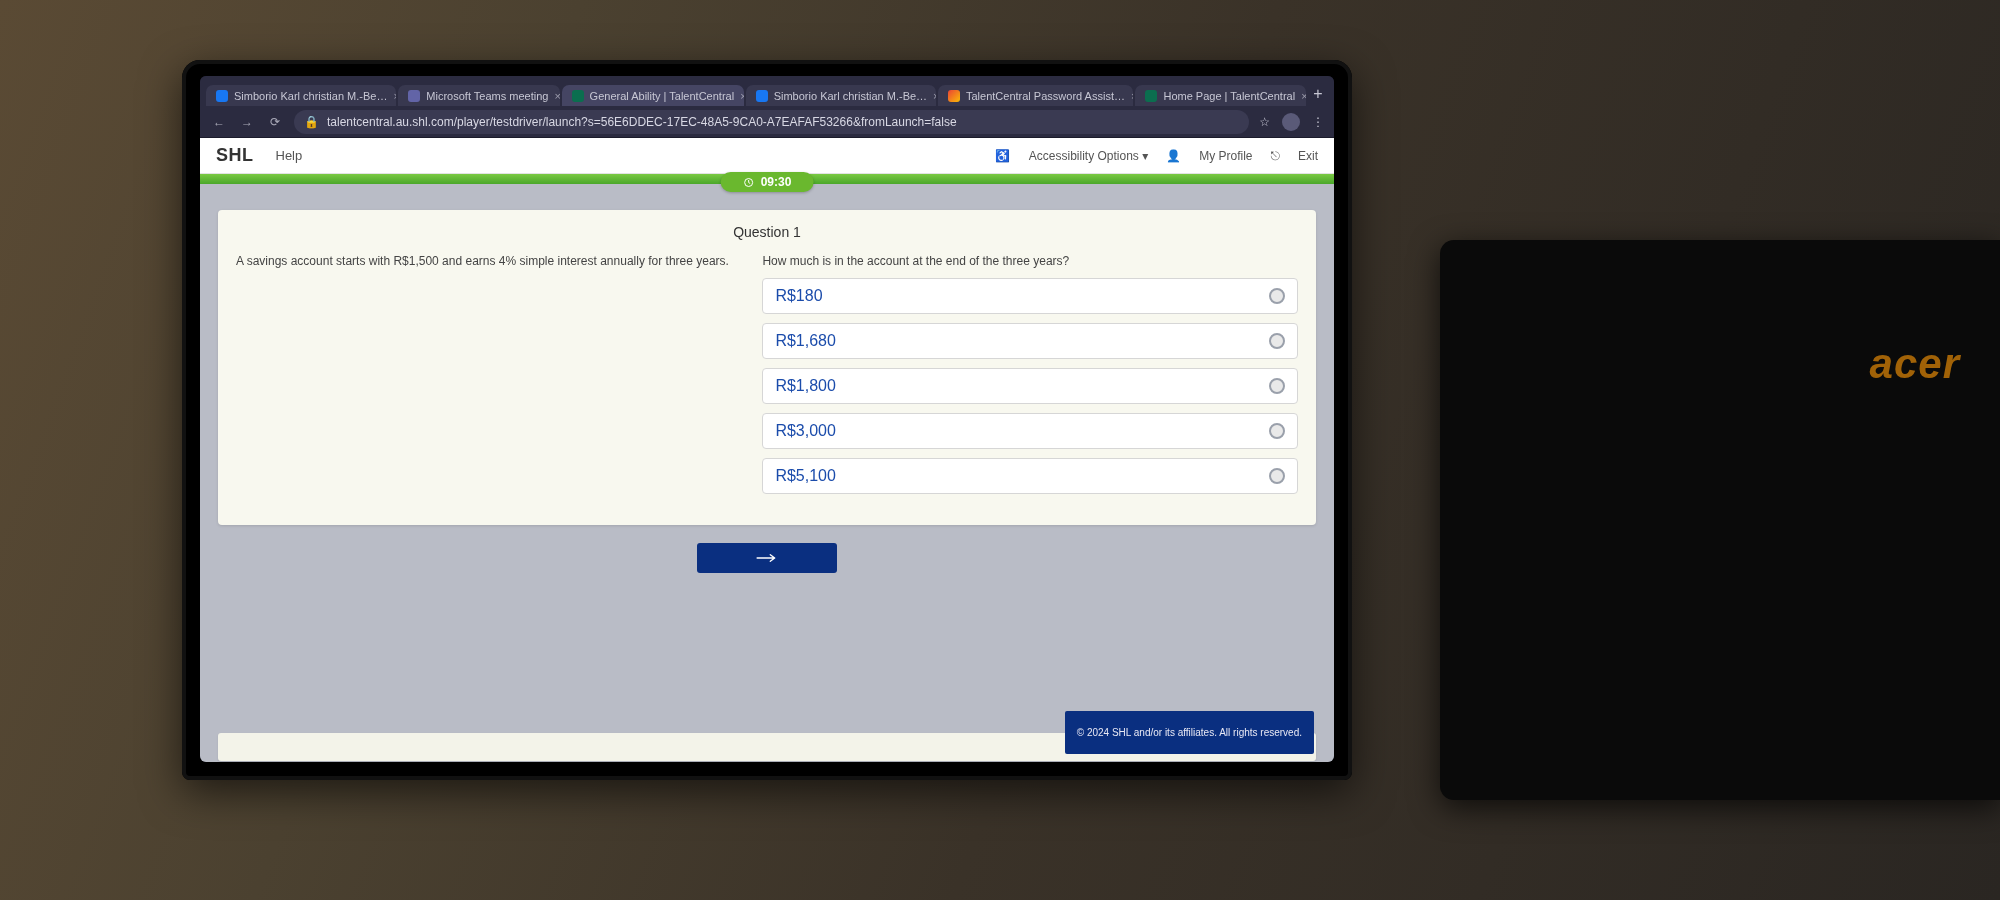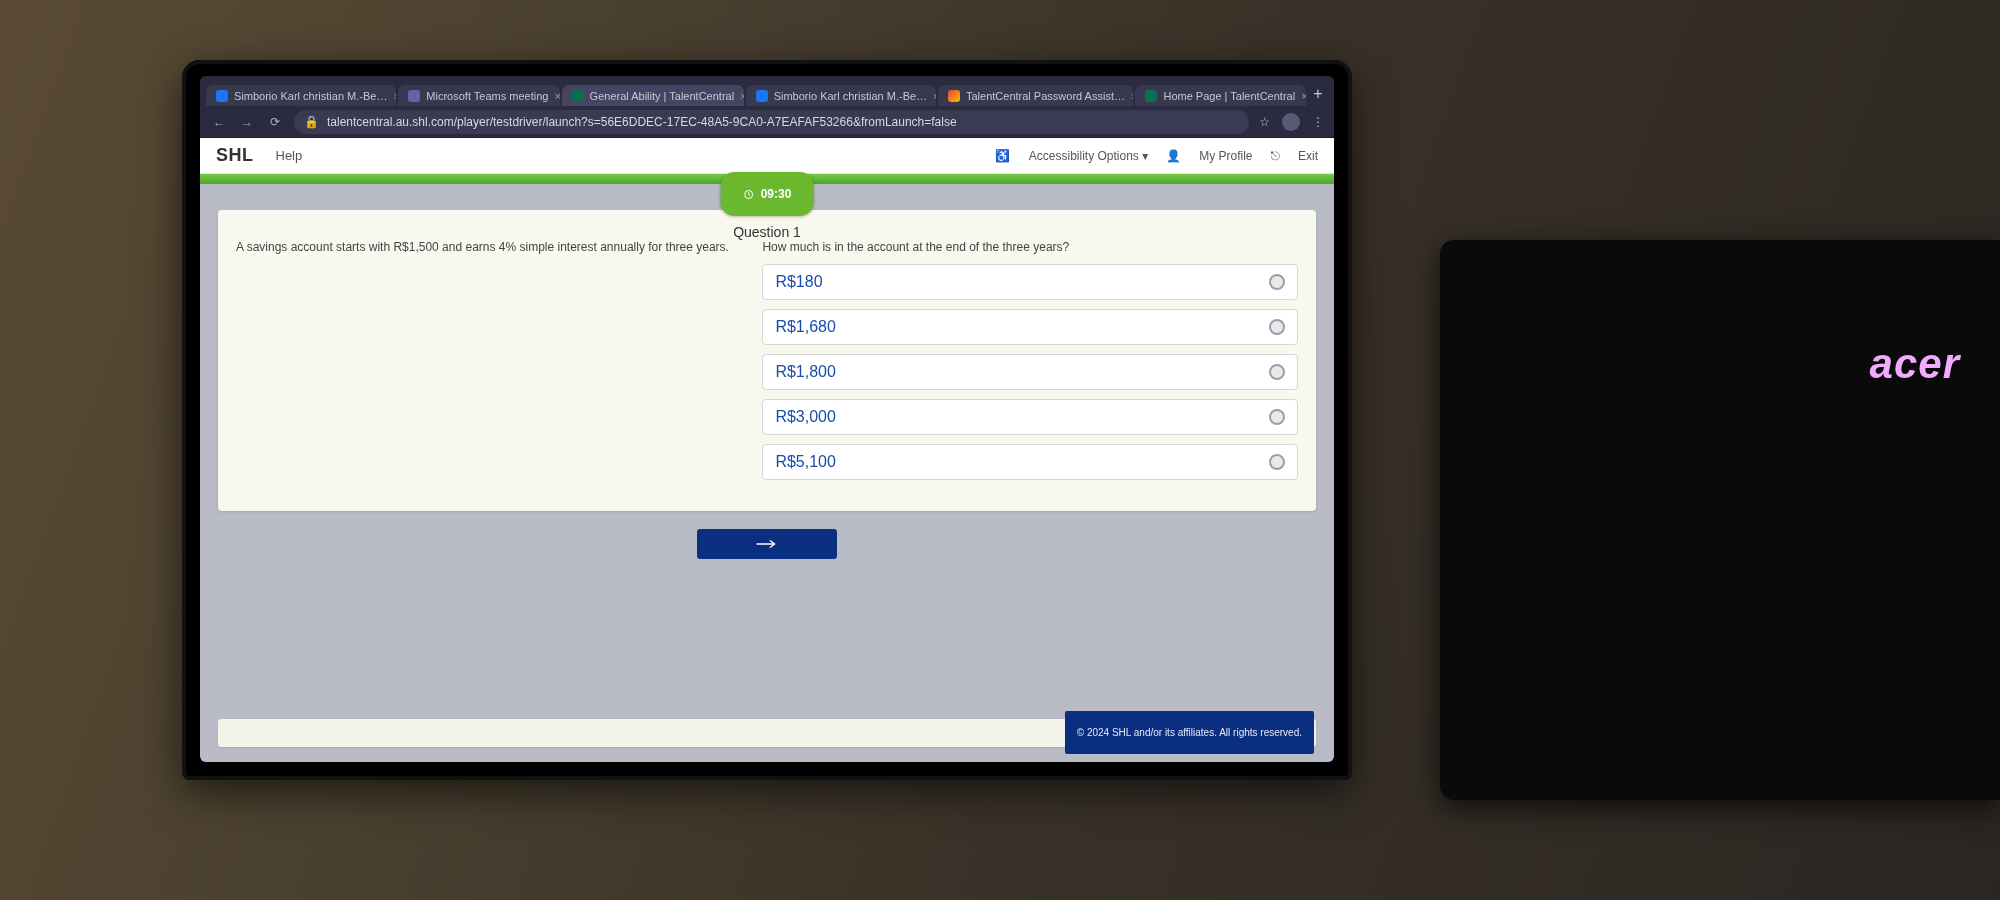--- a/index.html
+++ b/index.html
@@ -70,32 +70,32 @@
   .appbar-right { margin-left:auto; display:flex; align-items:center; gap:18px; font-size:12px; color:#555; }
   .appbar-right .caret::after { content:" \25BE"; }
 
   .greenbar {
     height:10px; background:linear-gradient(#7ac943,#4aa72a);
     position:relative;
   }
   .timer-pill {
     position:absolute; left:50%; top:-2px; transform:translateX(-50%);
     background:#6ab82e; color:#fff; font-size:12px; font-weight:600;
-    padding:15px 22px; border-radius:14px;
+    padding:3px 22px; border-radius:14px;
     display:flex; align-items:center; gap:6px;
     box-shadow:0 1px 3px rgba(0,0,0,.25);
   }
   .timer-pill svg { width:12px; height:12px; }
 
   
   .qpanel {
     margin:26px 18px 0 18px; background:#f8f8ef; border-radius:4px;
     padding:14px 18px 22px 18px; box-shadow:0 1px 3px rgba(0,0,0,.12);
   }
-  .qtitle { text-align:center; font-size:14px; color:#333; }
+  .qtitle { text-align:center; font-size:14px; color:#333; margin-bottom:14px; }
   .qbody  { display:flex; gap:32px; font-size:12px; color:#444; }
   .qleft  { flex:1 1 48%; }
   .qright { flex:1 1 52%; }
   .qprompt{ margin-bottom:10px; }
 
   .option {
     display:flex; align-items:center; justify-content:space-between;
     background:#fff; border:1px solid #d6d6d6; border-radius:4px;
     padding:8px 12px; margin-bottom:9px; cursor:pointer;
     font-size:16px; color:#1b4cab;
@@ -126,21 +126,21 @@
   }
 
   
   .laptop2 {
     position:absolute; right:0; top:240px; width:560px; height:560px;
     background:#0a0a0a; border-radius:14px 0 0 14px;
     box-shadow:0 8px 30px rgba(0,0,0,.7);
   }
   .acer {
     position:absolute; right:40px; top:100px;
-    font-size:42px; font-style:italic; color:#f0abfc; font-weight:600;
+    font-size:42px; font-style:italic; color:#a16207; font-weight:600;
     letter-spacing:1px;
   }
 </style>
 </head>
 <body>
 
 <div class="photo-bg">
 
   <div class="laptop2">
     <div class="acer">acer</div>

